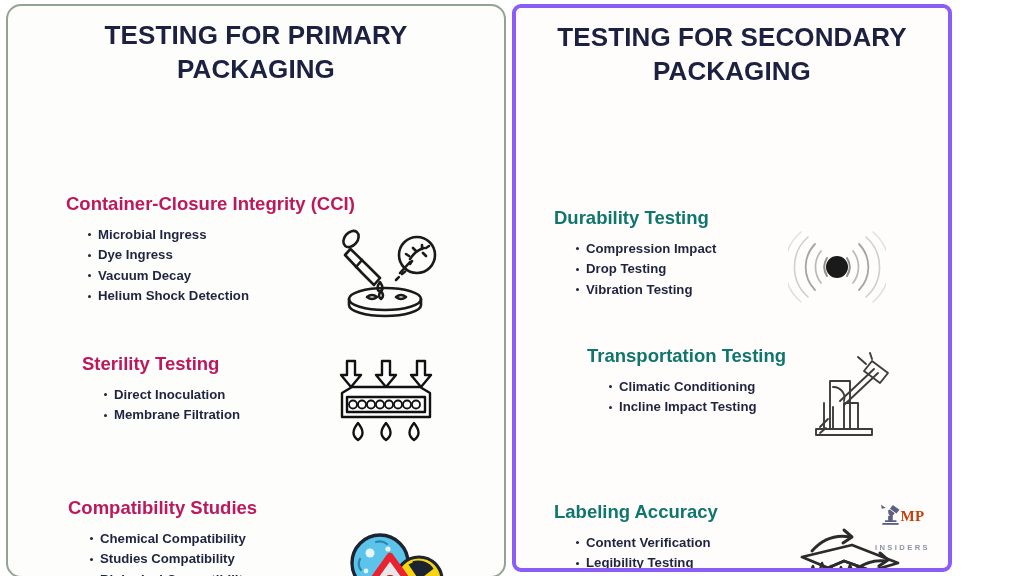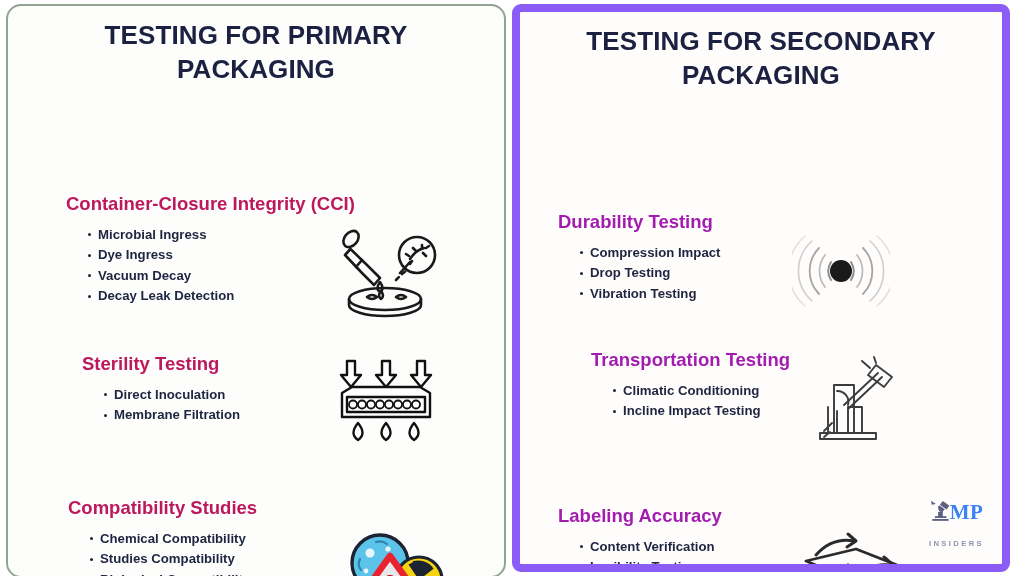--- a/index.html
+++ b/index.html
@@ -34,23 +34,23 @@
   .panel-left {
     width: 512px;
     border: 2px solid #93a392;
     border-radius: 15px;
     margin: 4px 0 4px 6px;
     width: 500px;
     height: 574px;
     background: #fdfdfc;
   }
   .panel-right {
-    width: 498px;
+    width: 440px;
     height: 568px;
-    border: 8px solid #8b5cf6;
+    border: 4px solid #8b5cf6;
     border-radius: 9px;
     margin: 4px 6px 4px 6px;
     background: #fffdfc;
   }
 
   
   .panel-title {
     text-align: center;
     color: #1c2142;
     font-size: 26px;
@@ -72,21 +72,21 @@
     display: block;
     box-sizing: border-box;
   }
   .section-heading {
     font-size: 18.5px;
     font-weight: bold;
     margin: 0;
     line-height: 1.2;
   }
   .panel-left .section-heading { color: #be185d; }
-  .panel-right .section-heading { color: #a21caf; }
+  .panel-right .section-heading { color: #0f766e; }
 
   .bullets {
     margin: 10px 0 0 0;
     padding: 0 0 0 22px;
     list-style: none;
   }
   .bullets li {
     position: relative;
     color: #1f2440;
     font-size: 13.2px;
@@ -138,22 +138,22 @@
     align-items: center;
     line-height: 1;
   }
   .logo-row {
     display: flex;
     align-items: center;
     gap: 0px;
   }
   .logo-mark { display: block; }
   .logo-mp {
-    color: #3b82f6;
-    font-size: 21px;
+    color: #c2410c;
+    font-size: 15px;
     font-weight: bold;
     letter-spacing: 0.4px;
     font-family: "Liberation Serif", serif;
     margin-left: -3px;
   }
   .logo-sub {
     color: #8f93ad;
     font-size: 7.6px;
     letter-spacing: 2.4px;
     font-weight: bold;
@@ -171,21 +171,21 @@
     <h1 class="panel-title">TESTING FOR PRIMARY PACKAGING</h1>
 
     <div class="sections">
 
       <div class="section sec-cci">
         <div class="section-heading">Container-Closure Integrity (CCI)</div>
         <ul class="bullets">
           <li>Microbial Ingress</li>
           <li>Dye Ingress</li>
           <li>Vacuum Decay</li>
-          <li>Decay Leak Detection</li>
+          <li>Helium Shock Detection</li>
         </ul>
       </div>
 
       <div class="section-icon icon-cci">
         <svg viewBox="0 0 106 92" width="106" height="92">
           <g fill="none" stroke="#1a1a1a" stroke-width="2.6" stroke-linecap="round" stroke-linejoin="round">
 
             <ellipse cx="47" cy="72" rx="36" ry="11"></ellipse>
             <path d="M11 72 v6 a36 11 0 0 0 72 0 v-6"></path>
 

